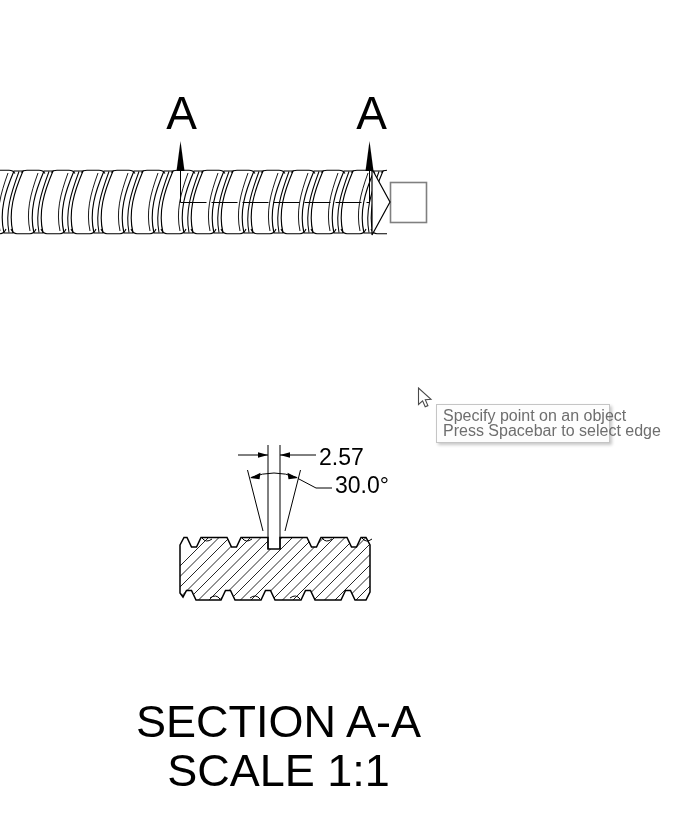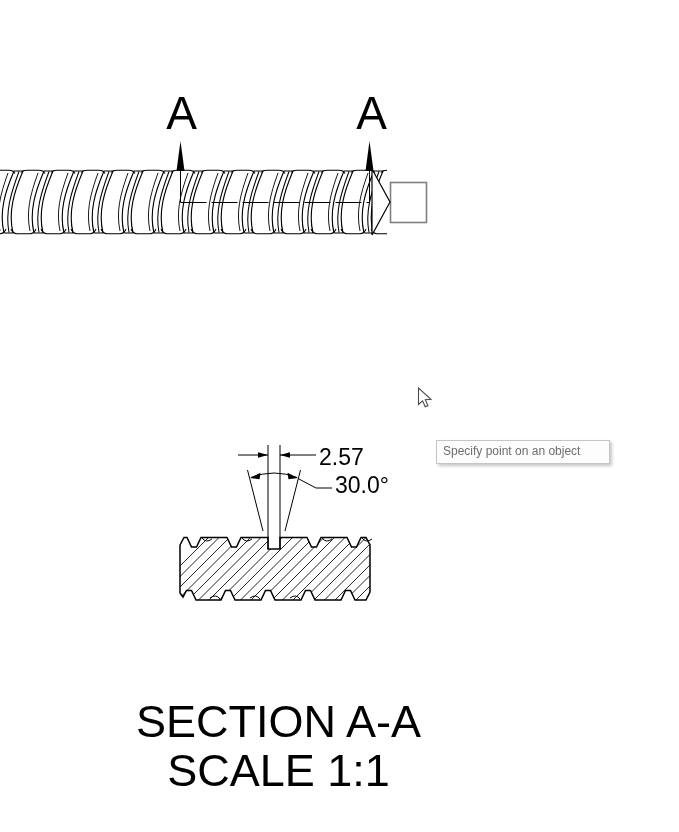--- a/index.html
+++ b/index.html
@@ -12,22 +12,22 @@
   #thread-pattern path{fill:none;stroke:#000;stroke-width:1.05;}
   #thread-pattern path.band{fill:#ffffff;stroke-width:1.15;}
   #thread-pattern path.faint{stroke-width:0.9;}
   .thin{fill:none;stroke:#000;stroke-width:1;}
   .outline{fill:#ffffff;stroke:#000;stroke-width:1.5;}
   #hatch line{stroke:#000;stroke-width:0.85;}
   .arrowfill{fill:#000;stroke:none;}
   #tooltip{position:absolute;left:436px;top:404px;width:160px;
            background:#fdfdfd;border:1px solid #c5c5c5;
            box-shadow:2px 2px 3px rgba(0,0,0,0.22);
-           padding:3px 6px 4px 6px;font-size:12px;line-height:15px;color:#6e6e6e;
-           white-space:nowrap;margin-top:36px;}
+           padding:3px 6px 4px 6px;font-size:16px;line-height:15px;color:#6e6e6e;
+           white-space:nowrap;}
   #cursor{position:absolute;left:417px;top:387px;width:16px;height:22px;}
 </style>
 </head>
 <body>
 
 <div id="stage">
 
   <svg width="679" height="832" viewBox="0 0 679 832">
     <defs>
       <clipPath id="threadClip">
@@ -197,19 +197,20 @@
       <text class="cad-dim" x="335" y="493">30.0°</text>
     </g>
 
     <text class="cad-title" x="278.5" y="737" text-anchor="middle">SECTION A-A</text>
     <text class="cad-title" x="278.5" y="786" text-anchor="middle">SCALE 1:1</text>
   </svg>
 
   
   <div id="tooltip">
     <div>Specify point on an object</div>
+    <div>Press Spacebar to select edge</div>
   </div>
 
   
   <svg id="cursor" viewBox="0 0 16 22">
     <path d="M1.5,1 L1.5,17.5 L5.6,13.9 L8.2,19.8 L10.9,18.6 L8.3,12.8 L14,12.3 Z" fill="#ffffff" stroke="#4a4a4a" stroke-width="1.1"></path>
   </svg>
 </div>
 
 </body></html>

